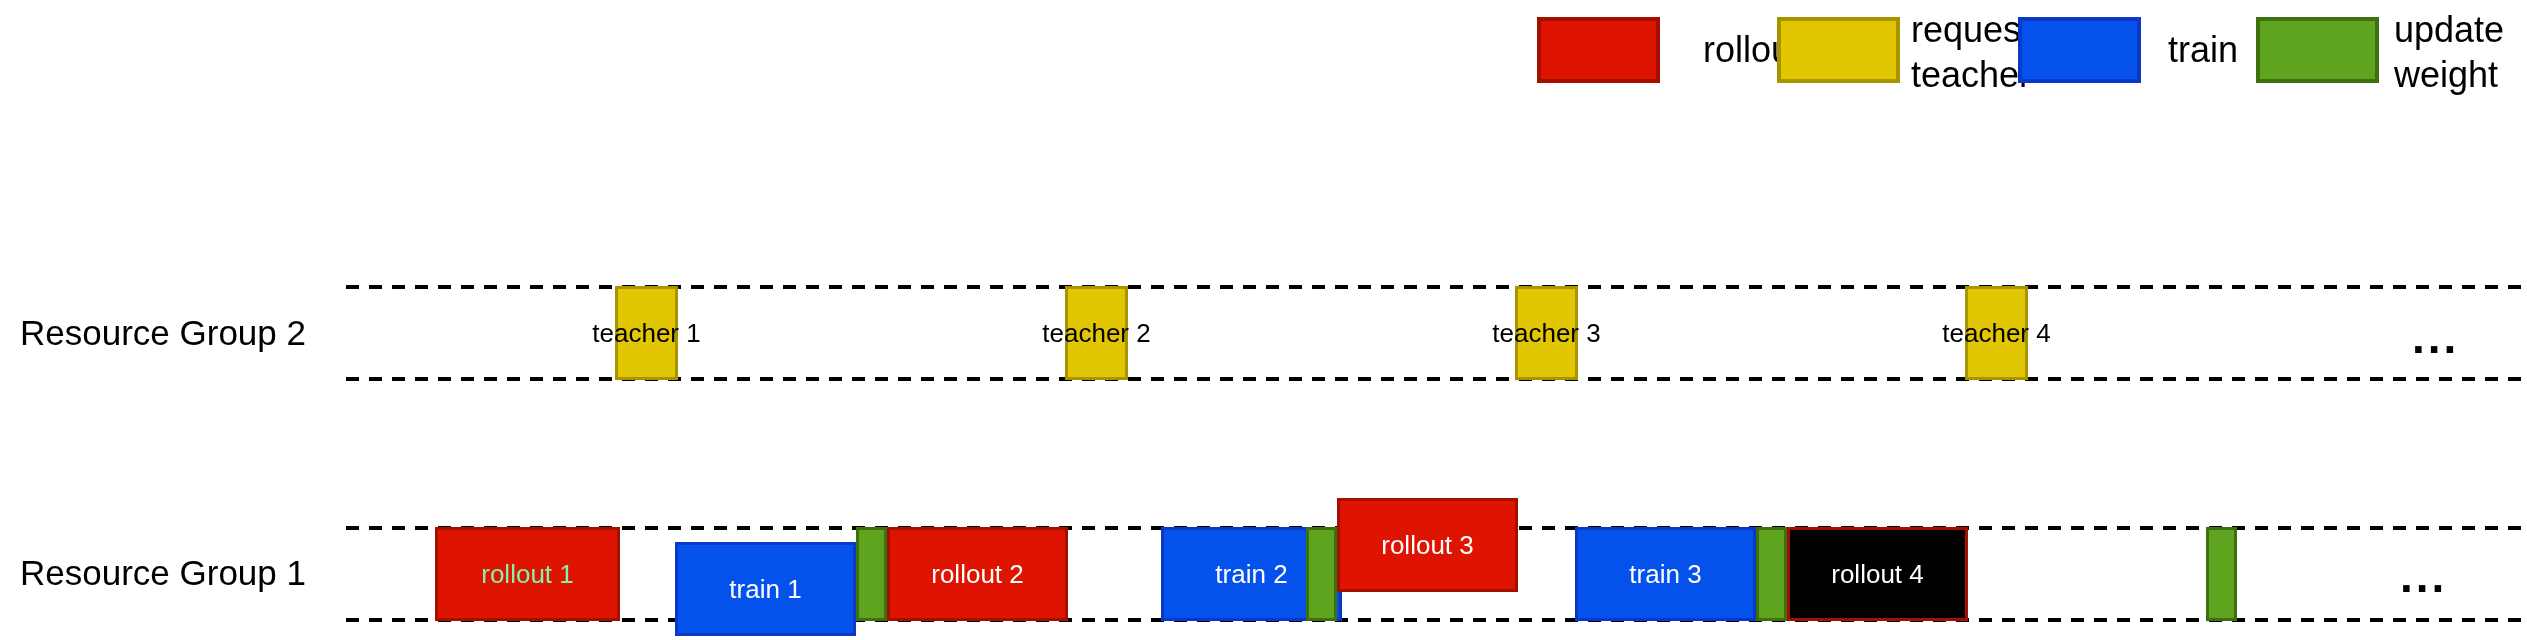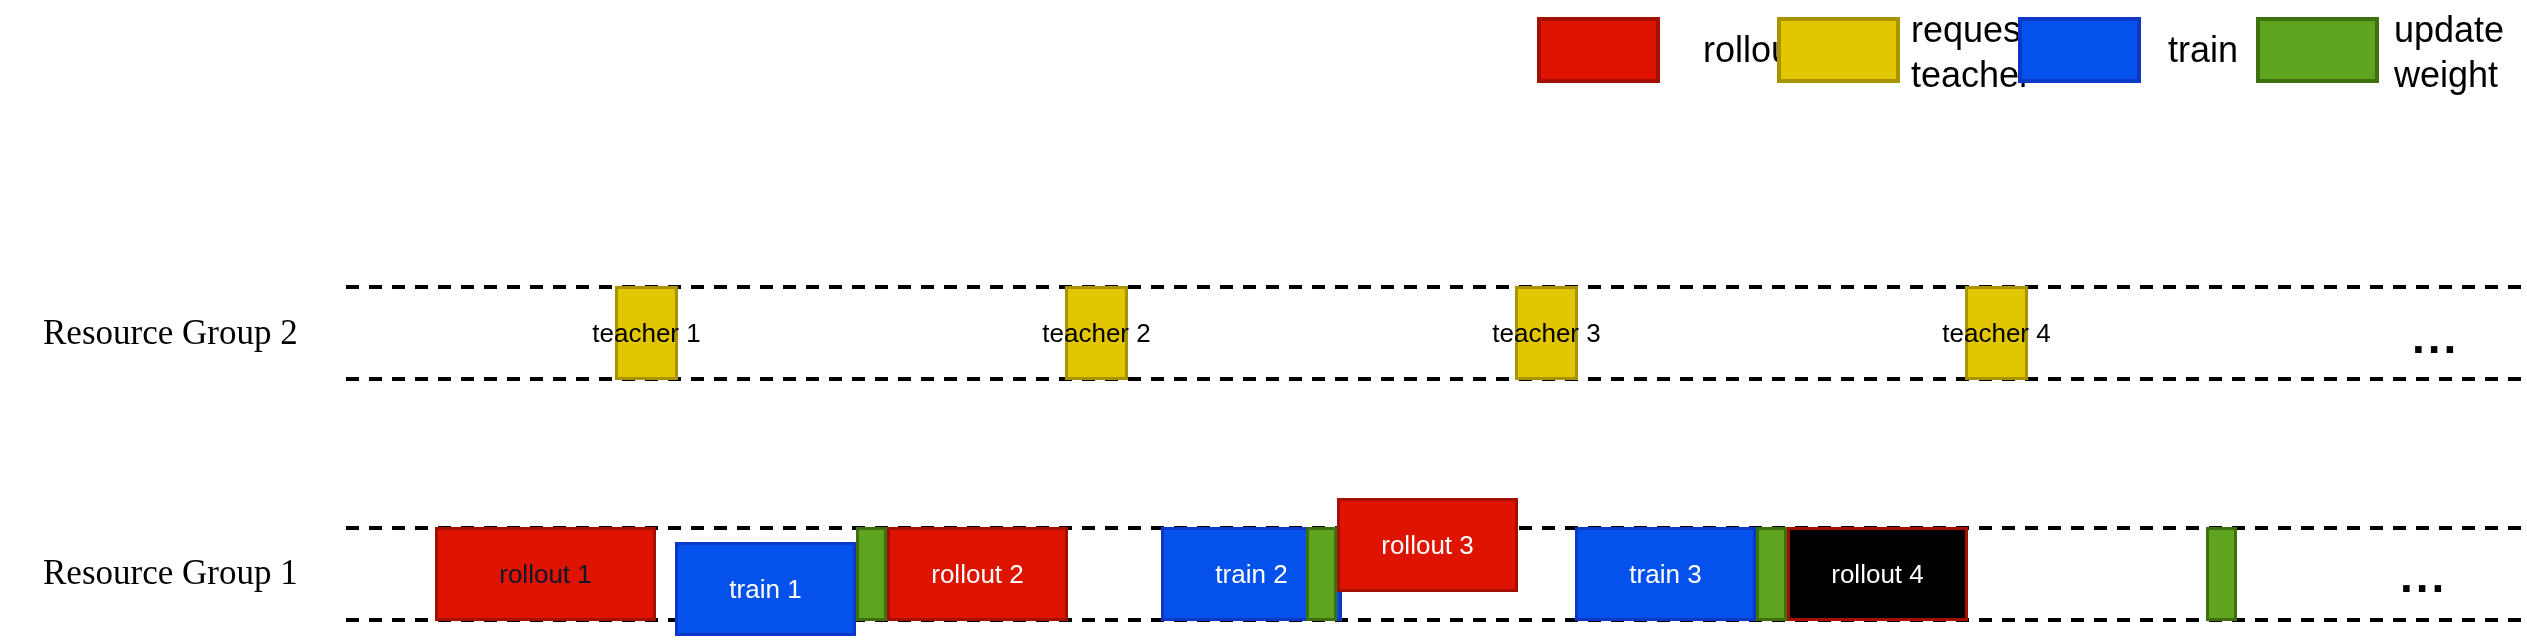--- a/index.html
+++ b/index.html
@@ -10,21 +10,21 @@
   .sw{position:absolute;top:17px;width:123px;height:66px;border:4px solid #000;box-sizing:border-box;}
   .sw0{left:1537px}.sw1{left:1777px}.sw2{left:2018px}.sw3{left:2256px}
   .ll{position:absolute;font-size:36px;color:#000;}
   .ll-single{top:17px;height:66px;display:flex;align-items:center;}
   .ll0{left:1703px}
   .ll1{left:1911px;top:7px;width:170px;line-height:45px;}
   .ll2{left:2168px}
   .ll3{left:2394px;top:7px;width:160px;line-height:45px;}
 
   
-  .row-label{position:absolute;left:43px;font-size:35px;transform:translateY(-50%);white-space:nowrap;font-family:Liberation Serif, serif;}
+  .row-label{position:absolute;left:20px;font-size:35px;transform:translateY(-50%);white-space:nowrap;}
   .rl0{top:333px}.rl1{top:573px}
 
   
   .dash{position:absolute;left:346px;width:2176px;height:4px;
         background:repeating-linear-gradient(90deg,#000 0 13px,transparent 13px 23px);}
   .d0{top:285px}.d1{top:377px}.d2{top:526px}.d3{top:618px}
 
   
   .band{position:absolute;inset:0;}
   .block{position:absolute;height:94px;box-sizing:border-box;border:3px solid;
@@ -62,21 +62,21 @@
   <div class="dash d2"></div>
   <div class="dash d3"></div>
 
   <div class="band">
       <div class="block" style="left: 615px; width: 63px; top: 286px; background: rgb(226, 198, 2); border-color: rgb(168, 148, 0); color: rgb(0, 0, 0);">teacher 1</div>
       <div class="block" style="left: 1065px; width: 63px; top: 286px; background: rgb(226, 198, 2); border-color: rgb(168, 148, 0); color: rgb(0, 0, 0);">teacher 2</div>
       <div class="block" style="left: 1515px; width: 63px; top: 286px; background: rgb(226, 198, 2); border-color: rgb(168, 148, 0); color: rgb(0, 0, 0);">teacher 3</div>
       <div class="block" style="left: 1965px; width: 63px; top: 286px; background: rgb(226, 198, 2); border-color: rgb(168, 148, 0); color: rgb(0, 0, 0);">teacher 4</div>
     </div>
   <div class="band">
-      <div class="block" style="left: 435px; width: 221px; top: 527px; background: rgb(222, 19, 0); border-color: rgb(163, 16, 0); color: #0f172a;">rollout 1</div>
+      <div class="block" style="left: 435px; width: 185px; top: 527px; background: rgb(222, 19, 0); border-color: rgb(163, 16, 0); color: #86efac;">rollout 1</div>
       <div class="block" style="left: 675px; width: 181px; top: 542px; background: rgb(5, 81, 236); border-color: rgb(11, 56, 196); color: rgb(255, 255, 255);">train 1</div>
       <div class="block" style="left: 856px; width: 31px; top: 527px; background: rgb(95, 164, 30); border-color: rgb(62, 112, 16); color: rgb(255, 255, 255);"></div>
       <div class="block" style="left: 887px; width: 181px; top: 527px; background: rgb(222, 19, 0); border-color: rgb(163, 16, 0); color: rgb(255, 255, 255);">rollout 2</div>
       <div class="block" style="left: 1125px; width: 181px; top: 527px; background: rgb(5, 81, 236); border-color: rgb(11, 56, 196); color: rgb(255, 255, 255); margin-left: 36px;">train 2</div>
       <div class="block" style="left: 1306px; width: 31px; top: 527px; background: rgb(95, 164, 30); border-color: rgb(62, 112, 16); color: rgb(255, 255, 255);"></div>
       <div class="block" style="left: 1337px; width: 181px; top: 498px; background: rgb(222, 19, 0); border-color: rgb(163, 16, 0); color: rgb(255, 255, 255);">rollout 3</div>
       <div class="block" style="left: 1575px; width: 181px; top: 527px; background: rgb(5, 81, 236); border-color: rgb(11, 56, 196); color: rgb(255, 255, 255); text-align: center;">train 3</div>
       <div class="block" style="left: 1756px; width: 31px; top: 527px; background: rgb(95, 164, 30); border-color: rgb(62, 112, 16); color: rgb(255, 255, 255);"></div>
       <div class="block" style="left: 1787px; width: 181px; top: 527px; background: #000000; border-color: rgb(163, 16, 0); color: rgb(255, 255, 255);">rollout 4</div>
       <div class="block" style="left: 2206px; width: 31px; top: 527px; background: rgb(95, 164, 30); border-color: rgb(62, 112, 16); color: rgb(255, 255, 255);"></div>

